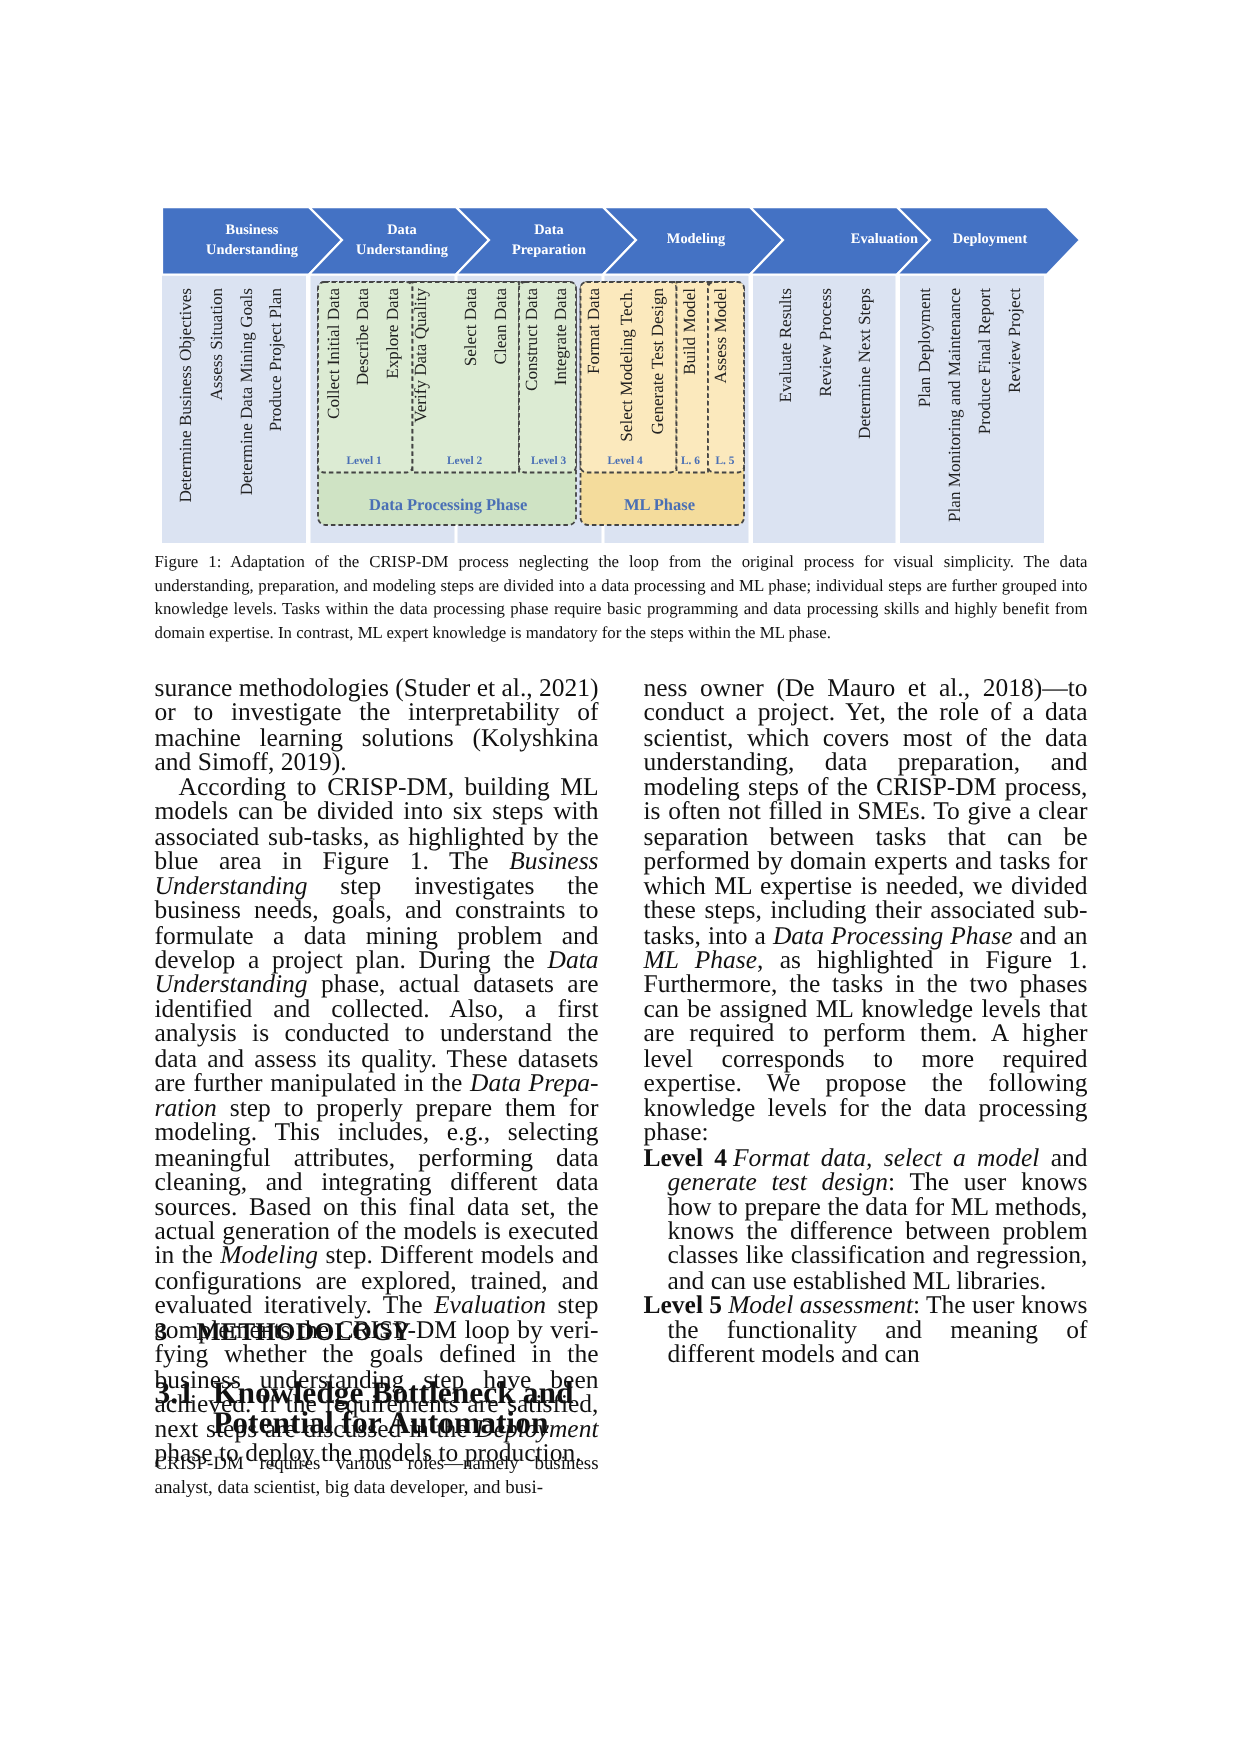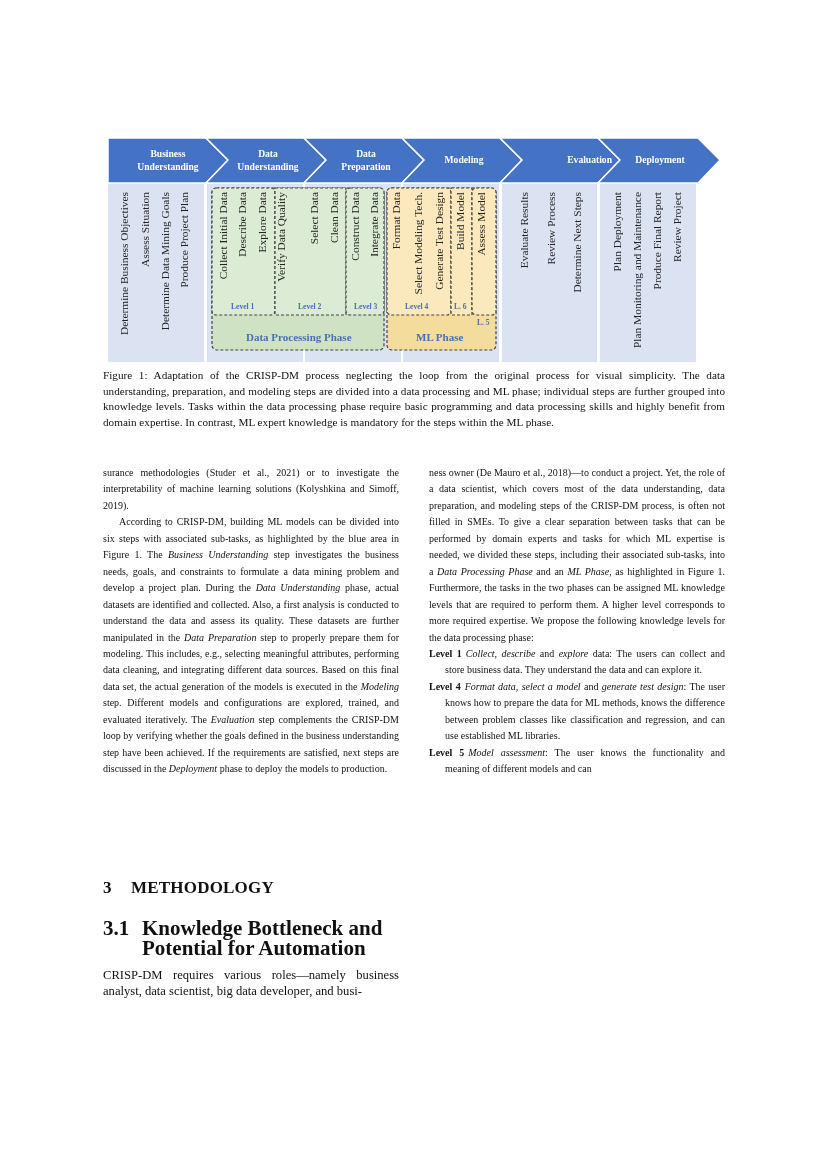--- a/index.html
+++ b/index.html
@@ -18,21 +18,21 @@
   .lvl-label { position: absolute; font-size: 7.6px; font-weight: bold; color: #4a6fb5;
                white-space: nowrap; font-family: "Liberation Serif", serif; }
   .phase-label { position: absolute; font-size: 11px; font-weight: bold; color: #4a6fb5;
                  white-space: nowrap; font-family: "Liberation Serif", serif; }
 
   
   #caption { position: absolute; left: 103px; top: 368px; width: 622px;
              font-size: 11.2px; line-height: 15.6px; text-align: justify; color: #111; }
 
   
-  .col { position: absolute; top: 465px; width: 296px; font-size: 10px; line-height: 16.45px;
+  .col { position: absolute; top: 451px; width: 296px; font-size: 17px; line-height: 16.45px;
          text-align: justify; hyphens: manual; }
   #col-left { left: 103px; }
   #col-right { left: 429px; }
   .col p { margin: 0; }
   .col p.indent { text-indent: 16px; }
   .col em { font-style: italic; }
 
   #sec-3 { position: absolute; left: 103px; top: 878px; font-size: 17px; font-weight: bold;
            letter-spacing: 0.2px; }
   #sec-3 .num { display: inline-block; width: 28px; }
@@ -135,21 +135,21 @@
   <div class="vtext" style="left:504px;top:54px;">Plan Deployment</div>
   <div class="vtext" style="left:524px;top:54px;">Plan Monitoring and Maintenance</div>
   <div class="vtext" style="left:544px;top:54px;">Produce Final Report</div>
   <div class="vtext" style="left:564px;top:54px;">Review Project</div>
 
   <div class="lvl-label" style="left:123px;top:164px;">Level 1</div>
   <div class="lvl-label" style="left:190px;top:164px;">Level 2</div>
   <div class="lvl-label" style="left:246px;top:164px;">Level 3</div>
   <div class="lvl-label" style="left:297px;top:164px;">Level 4</div>
   <div class="lvl-label" style="left:346px;top:164px;">L. 6</div>
-  <div class="lvl-label" style="left:369px;top:164px;margin-top:16px;">L. 5</div>
+  <div class="lvl-label" style="left:369px;top:164px;">L. 5</div>
 
   <div class="phase-label" style="left:138px;top:193px;">Data Processing Phase</div>
   <div class="phase-label" style="left:308px;top:193px;">ML Phase</div>
 </div>
 
 <div id="caption">Figure 1: Adaptation of the CRISP-DM process neglecting the loop from the original process for visual simplicity. The data understanding, preparation, and modeling steps are divided into a data processing and ML phase; individual steps are further grouped into knowledge levels. Tasks within the data processing phase require basic programming and data processing skills and highly benefit from domain expertise. In contrast, ML expert knowledge is mandatory for the steps within the ML phase.</div>
 
 <div id="col-left" class="col">
   <p>surance methodologies (Studer et al., 2021) or to in­vestigate the interpretability of machine learning so­lutions (Kolyshkina and Simoff, 2019).</p>
   <p class="indent"><span>According to CRISP-DM, building ML models can be divided into six steps with associated sub-tasks, as highlighted by the blue area in Figure 1. The </span><em>Business Understanding</em><span> step investigates the business needs, goals, and constraints to formulate a data min­ing problem and develop a project plan. During the </span><em>Data Understanding</em><span> phase, actual datasets are identi­fied and collected. Also, a first analysis is conducted to understand the data and assess its quality. These datasets are further manipulated in the </span><em>Data Prepa­ration</em><span> step to properly prepare them for modeling. This includes, e.g., selecting meaningful attributes, performing data cleaning, and integrating different data sources. Based on this final data set, the actual generation of the models is executed in the </span><em>Model­ing</em><span> step. Different models and configurations are ex­plored, trained, and evaluated iteratively. The </span><em>Evalu­ation</em><span> step complements the CRISP-DM loop by veri­fying whether the goals defined in the business under­standing step have been achieved. If the requirements are satisfied, next steps are discussed in the </span><em>Deploy­ment</em><span> phase to deploy the models to production.</span></p>
@@ -162,21 +162,20 @@
 <div id="sec-31">
   <span class="num">3.1</span>
     <span class="txt">Knowledge Bottleneck and Potential for Automation</span>
 </div>
 
 <div id="left-bottom">CRISP-DM requires various roles—namely business analyst, data scientist, big data developer, and busi-</div>
 
 <div id="col-right" class="col">
   <p><span>ness owner (De Mauro et al., 2018)—to conduct a project. Yet, the role of a data scientist, which covers most of the data understanding, data preparation, and modeling steps of the CRISP-DM process, is often not filled in SMEs. To give a clear separation between tasks that can be performed by domain experts and tasks for which ML expertise is needed, we divided these steps, including their associated sub-tasks, into a </span><em>Data Processing Phase</em><span> and an </span><em>ML Phase</em><span>, as high­lighted in Figure 1. Furthermore, the tasks in the two phases can be assigned ML knowledge levels that are required to perform them. A higher level corresponds to more required expertise. We propose the following knowledge levels for the data processing phase:</span></p>
 
-  <p class="lvl-item"><b>Level 1</b><em>Collect, describe</em><span> and </span><em>explore</em><span> data: The users can collect and store business data. They under­stand the data and can explore it.</span></p>
 
 
 
 
   <p class="lvl-item"><b>Level 4</b><em>Format data, select a model</em><span> and </span><em>generate test design</em><span>: The user knows how to prepare the data for ML methods, knows the difference be­tween problem classes like classification and re­gression, and can use established ML libraries.</span></p>
 
   <p class="lvl-item"><b>Level 5</b><em>Model assessment</em><span>: The user knows the func­tionality and meaning of different models and can</span></p>
 </div>
 
 </body></html>

